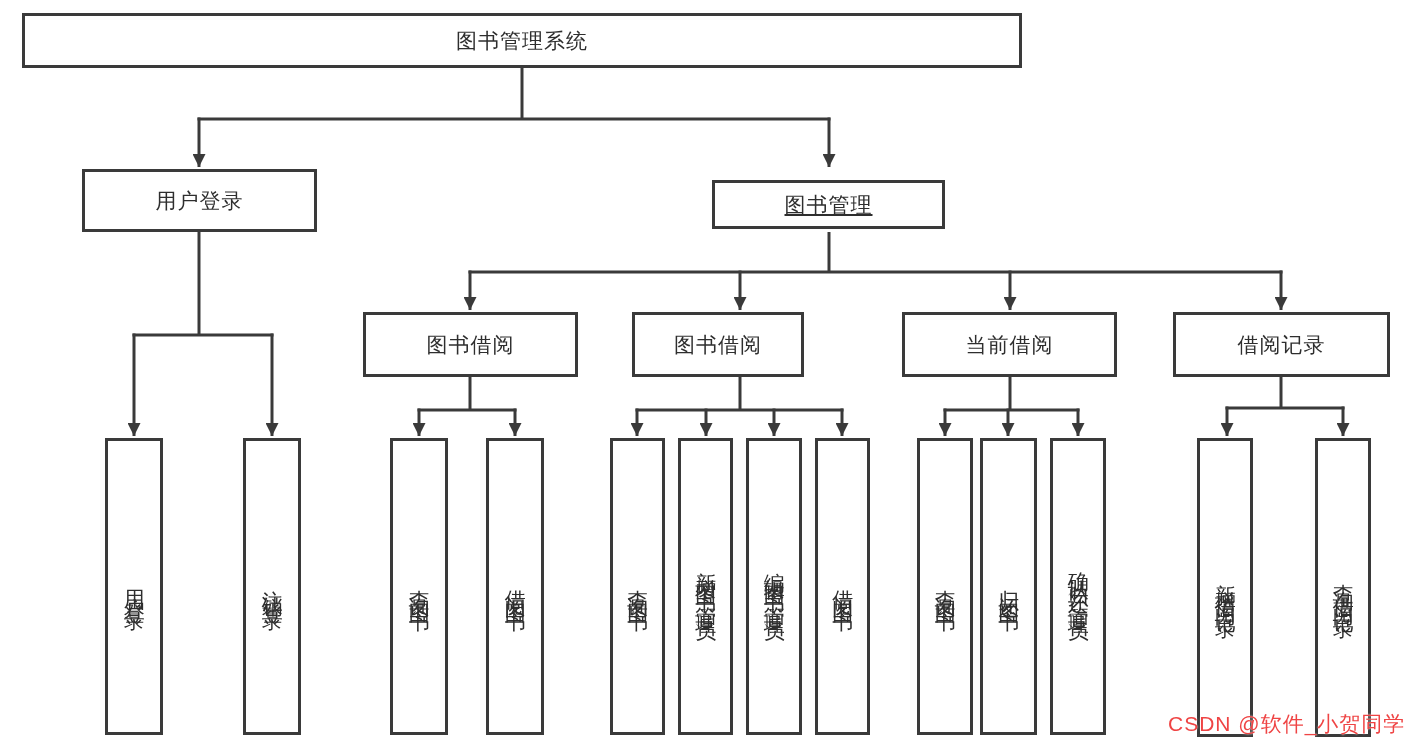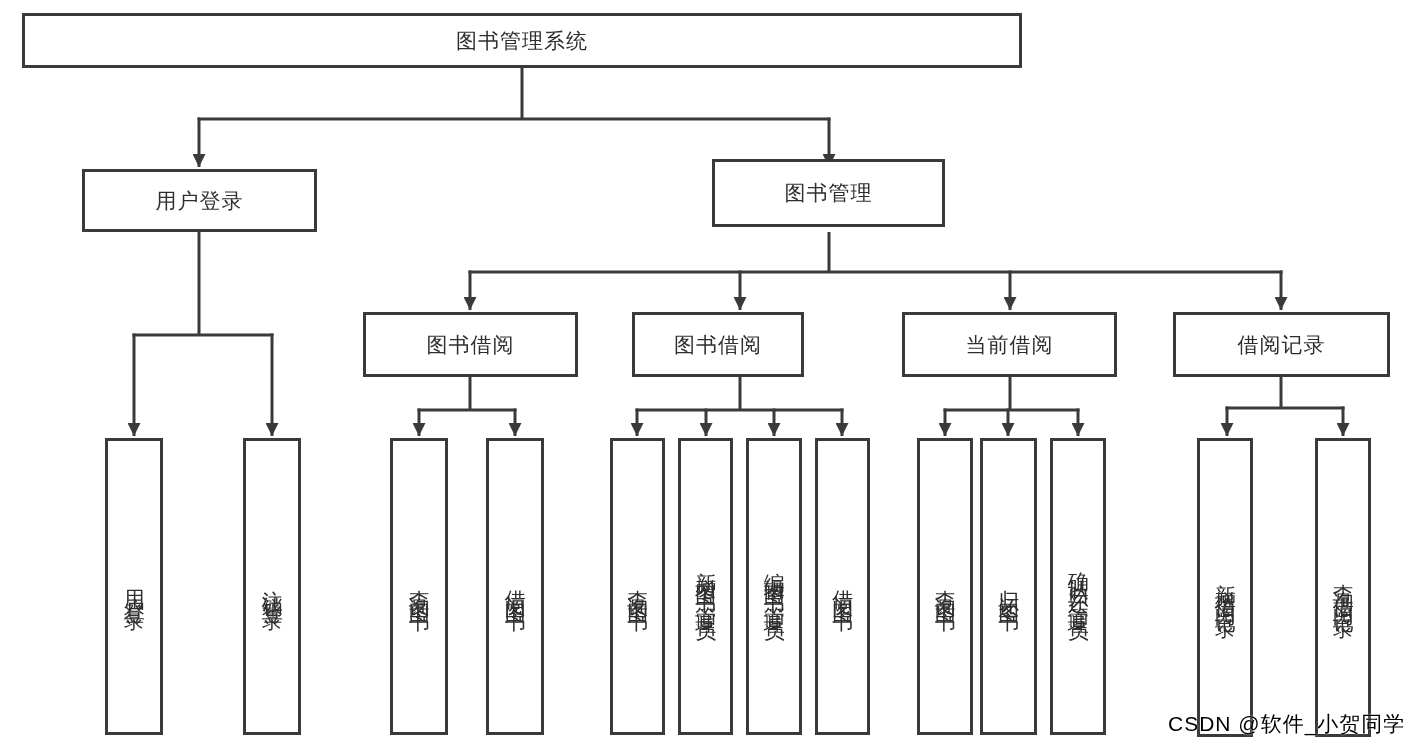--- a/index.html
+++ b/index.html
@@ -36,21 +36,21 @@
     text-orientation: mixed;
     letter-spacing: 7px;
     line-height: 1.25;
     white-space: nowrap;
   }
   .watermark {
     position: absolute;
     left: 1168px;
     top: 710px;
     font-size: 21px;
-    color: #000000;
+    color: #ef4444;
     text-shadow: 0 0 2px #ffffff;
     white-space: nowrap;
     z-index: 10;
     letter-spacing: 1px;
   }
 </style>
 </head>
 <body>
 
 <div id="canvas">
@@ -117,21 +117,21 @@
     </g>
   </svg>
 
   <div class="node hnode" style="left:22px; top:13px; width:1000px; height:55px;">
     <span>图书管理系统</span>
   </div>
 
   <div class="node hnode" style="left:82px; top:169px; width:235px; height:63px;">
     <span>用户登录</span>
   </div>
-  <div class="node hnode" style="left:712px; top:159px; width:233px; height:68px;">
+  <div class="node hnode" style="left:712px; top:180px; width:233px; height:49px;text-decoration:underline;">
     <span>图书管理</span>
   </div>
 
   <div class="node hnode" style="left:363px; top:312px; width:215px; height:65px;">
     <span>图书借阅</span>
   </div>
   <div class="node hnode" style="left:632px; top:312px; width:172px; height:65px;">
     <span>图书借阅</span>
   </div>
   <div class="node hnode" style="left:902px; top:312px; width:215px; height:65px;">

